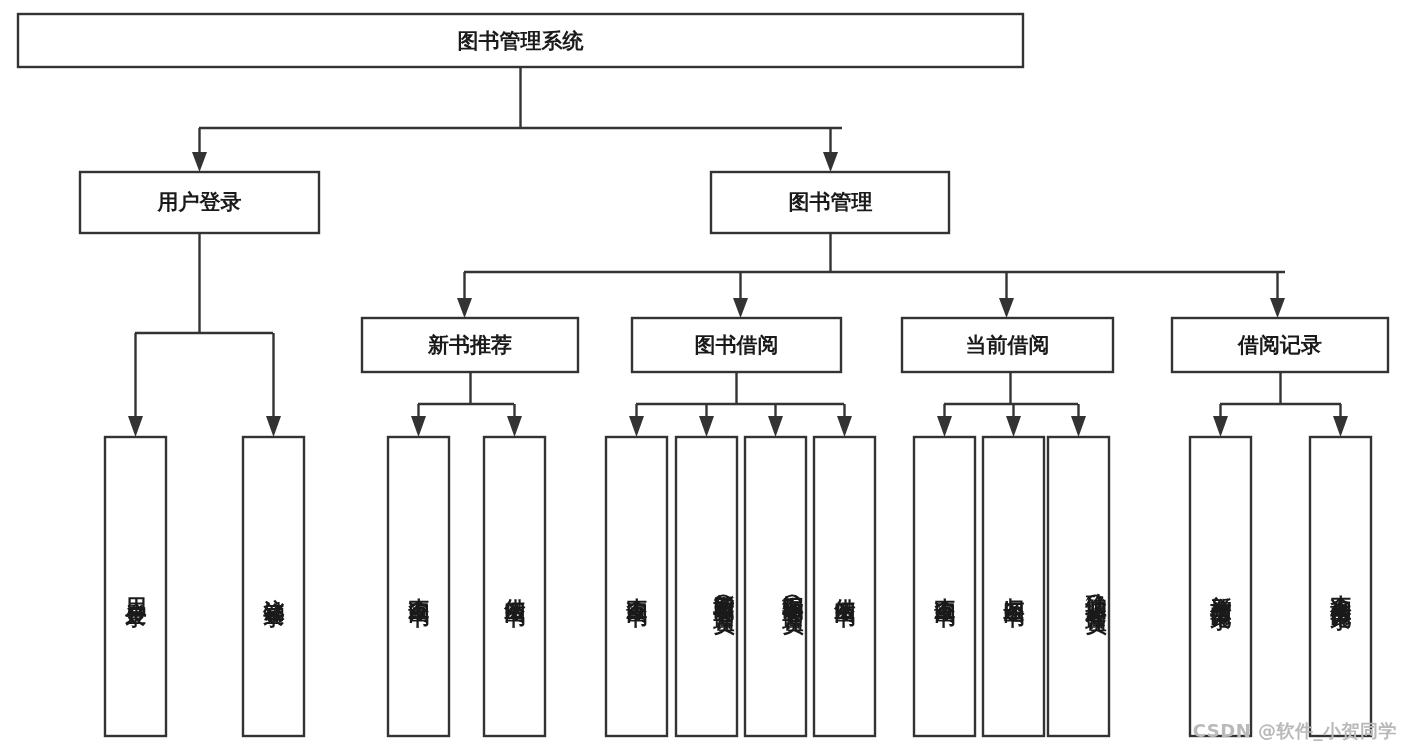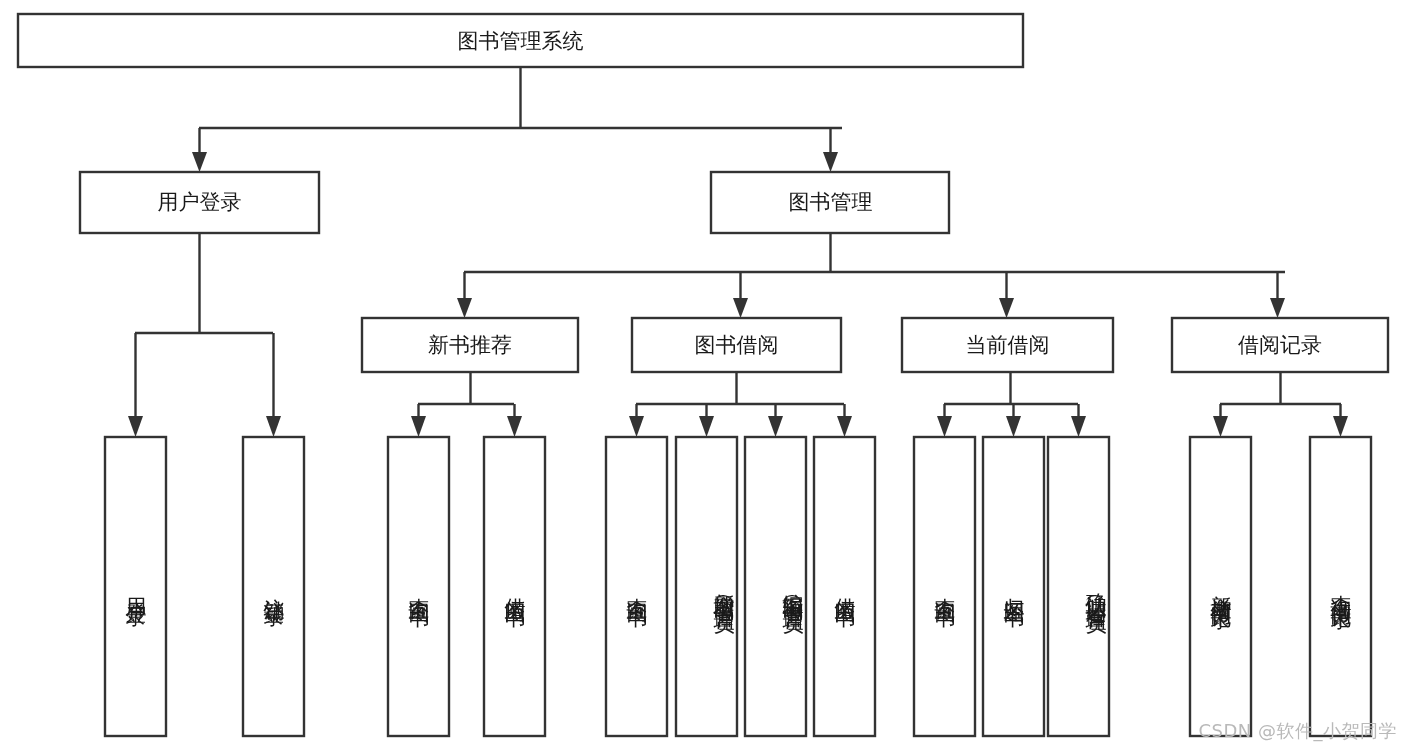--- a/index.html
+++ b/index.html
@@ -12,20 +12,21 @@
     width: 1405px;
     height: 747px;
     font-family: "DejaVu Sans", "Liberation Sans", sans-serif;
     overflow: hidden;
   }
   #diagram-root {
     position: relative;
     width: 1405px;
     height: 747px;
     background: #ffffff;
+    font-weight: bold;
   }
   svg.diagram-canvas {
     position: absolute;
     left: 0;
     top: 0;
     width: 1405px;
     height: 747px;
     display: block;
   }
   .node-box {

